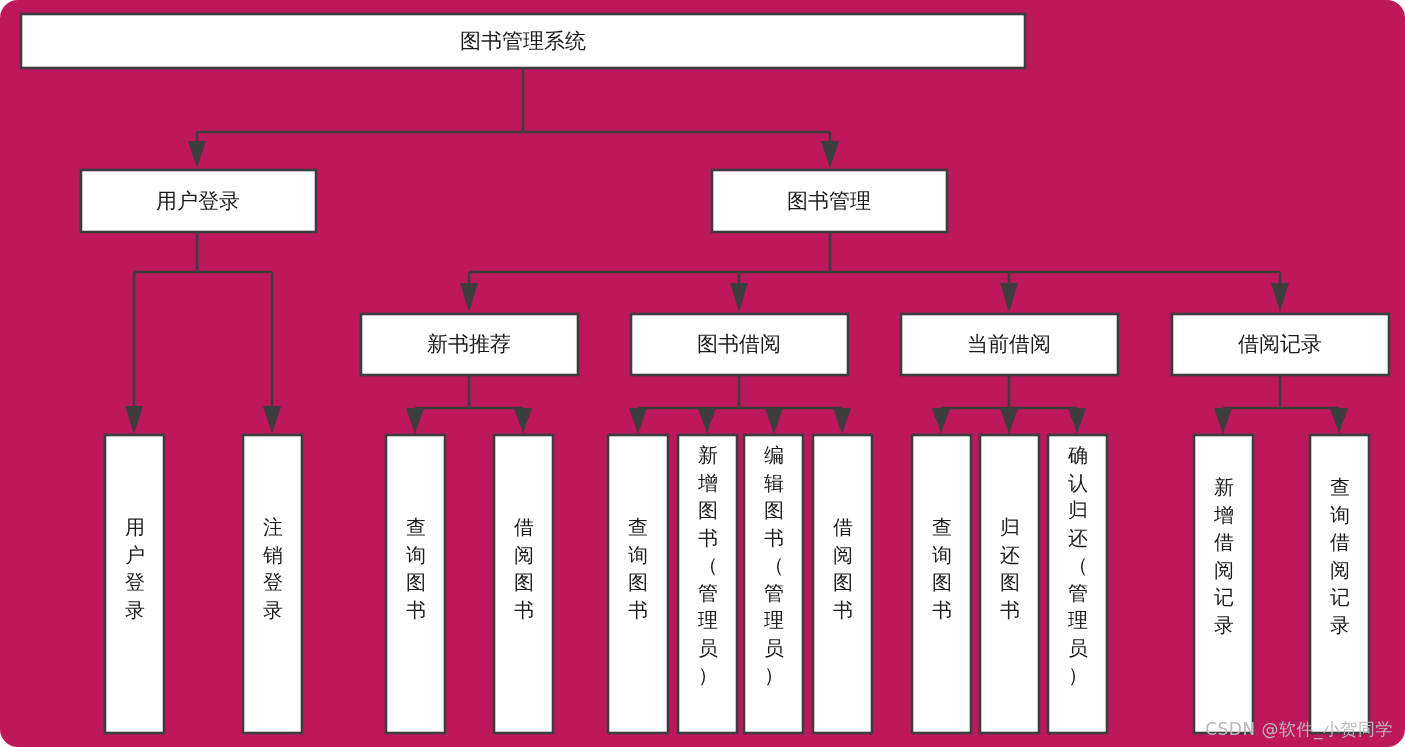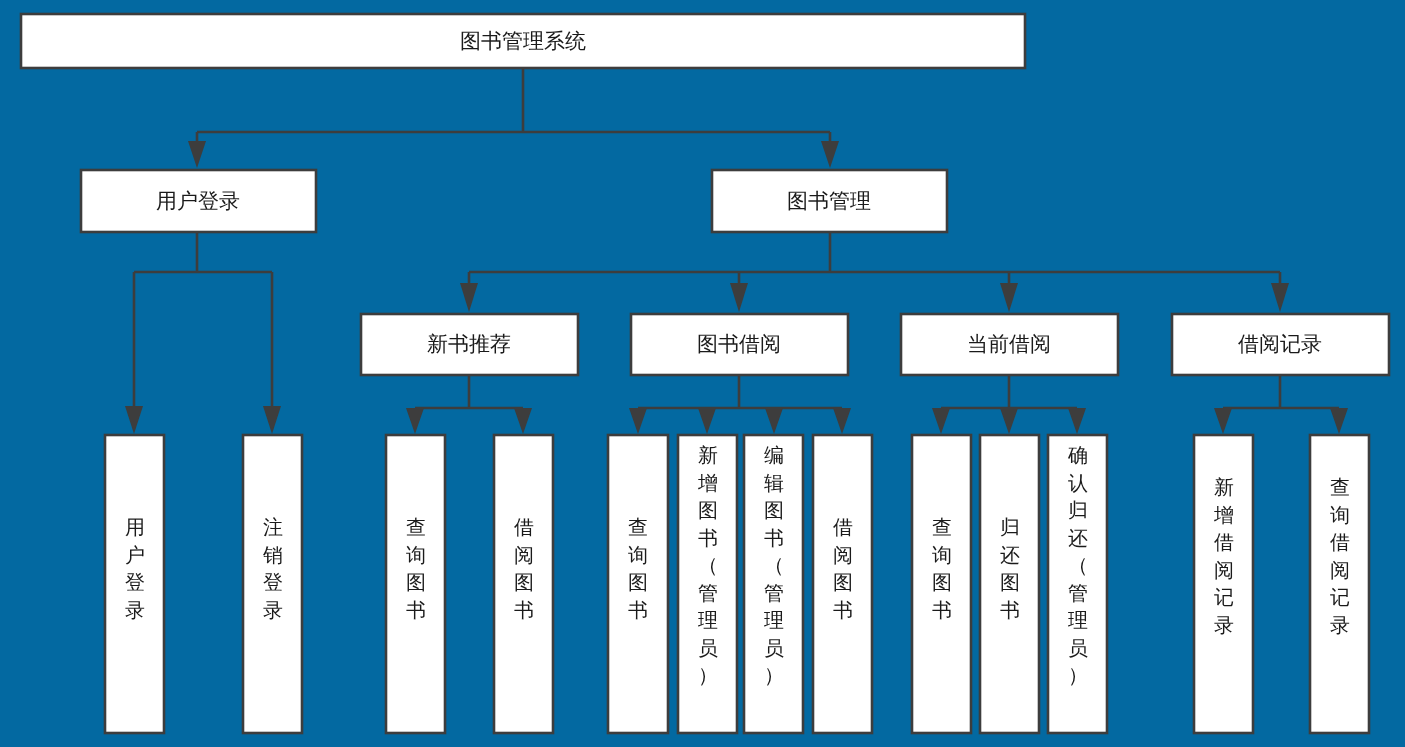--- a/index.html
+++ b/index.html
@@ -10,21 +10,22 @@
   body {
     width: 1405px;
     height: 747px;
     font-family: "DejaVu Sans", "Liberation Sans", sans-serif;
     overflow: hidden;
   }
   #diagram-root {
     position: relative;
     width: 1405px;
     height: 747px;
-    background: #0369a1;
+    background: #be185d;
+    border-radius: 18px;
   }
   svg#tree-svg {
     position: absolute;
     left: 0;
     top: 0;
     width: 1405px;
     height: 747px;
     display: block;
   }
   .node-box {
@@ -234,14 +235,15 @@
       <text class="node-label-v" x="1224" y="494"><tspan x="1224" y="494">新</tspan><tspan x="1224" y="521.5">增</tspan><tspan x="1224" y="549">借</tspan><tspan x="1224" y="576.5">阅</tspan><tspan x="1224" y="604">记</tspan><tspan x="1224" y="631.5">录</tspan></text>
     </g>
 
     <g>
       <rect class="node-box" x="1310" y="435" width="59" height="298"></rect>
       <text class="node-label-v" x="1340" y="494"><tspan x="1340" y="494">查</tspan><tspan x="1340" y="521.5">询</tspan><tspan x="1340" y="549">借</tspan><tspan x="1340" y="576.5">阅</tspan><tspan x="1340" y="604">记</tspan><tspan x="1340" y="631.5">录</tspan></text>
     </g>
 
   </svg>
 
+  <div class="watermark">CSDN @软件_小贺同学</div>
 
 </div>
 
 </body></html>

